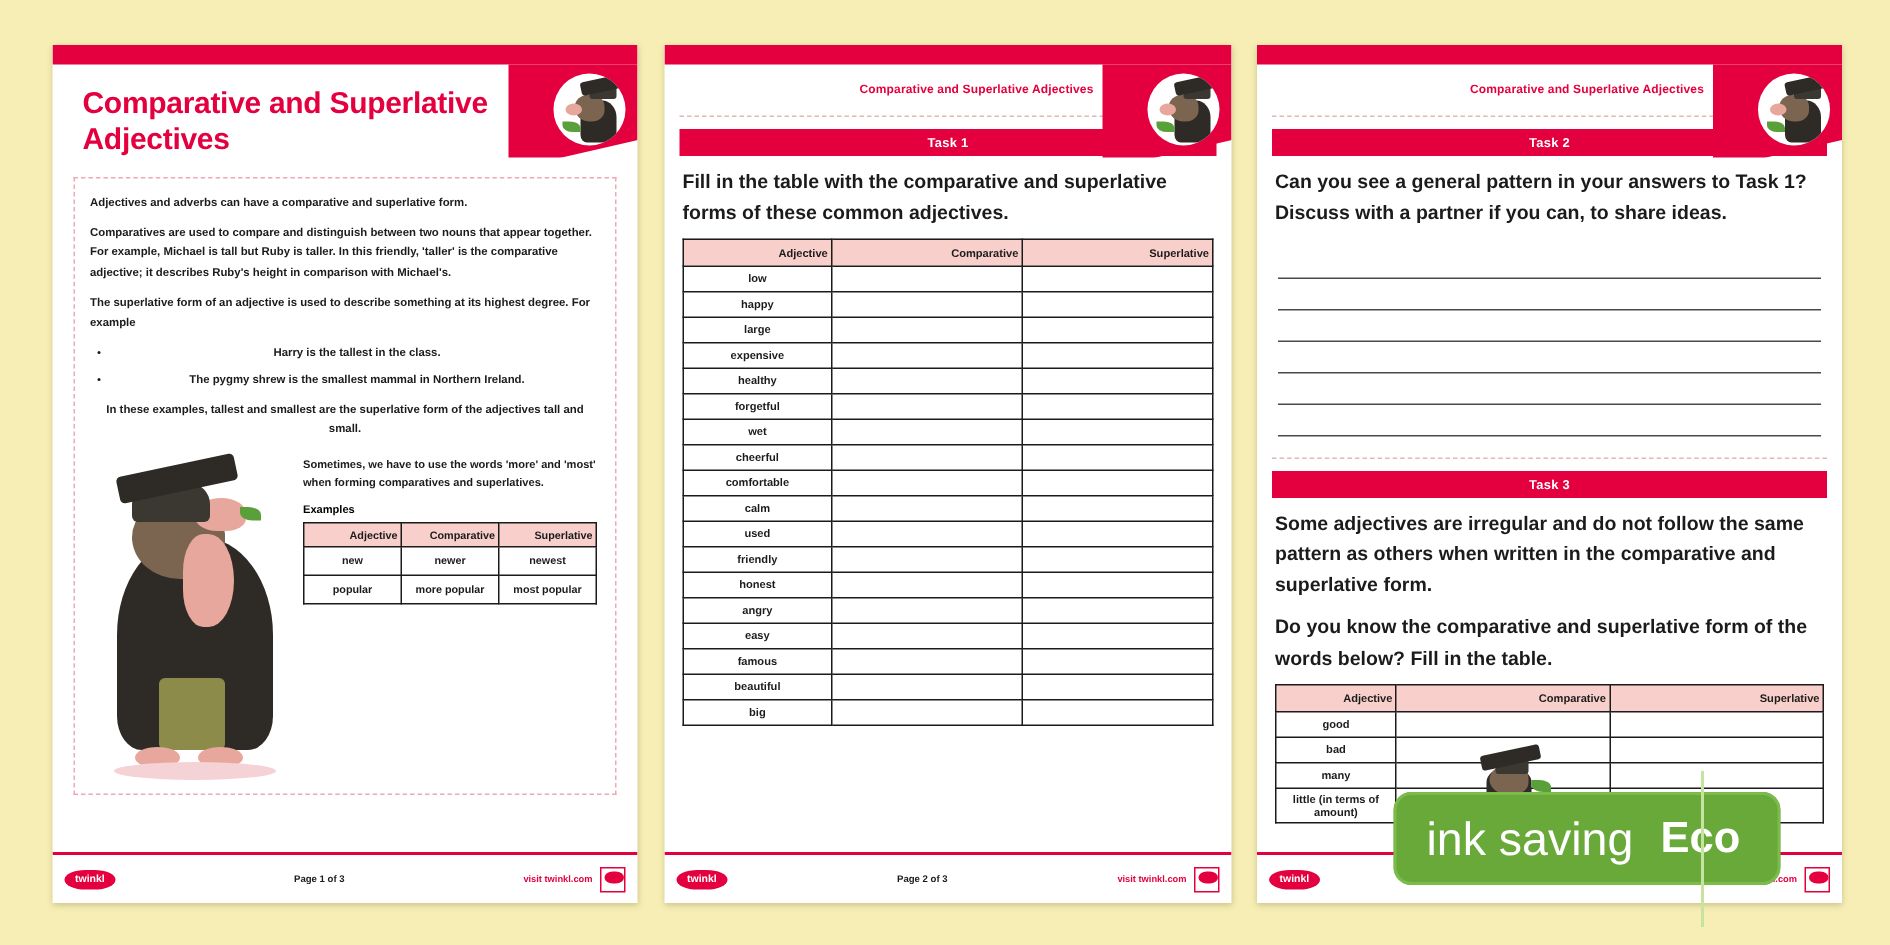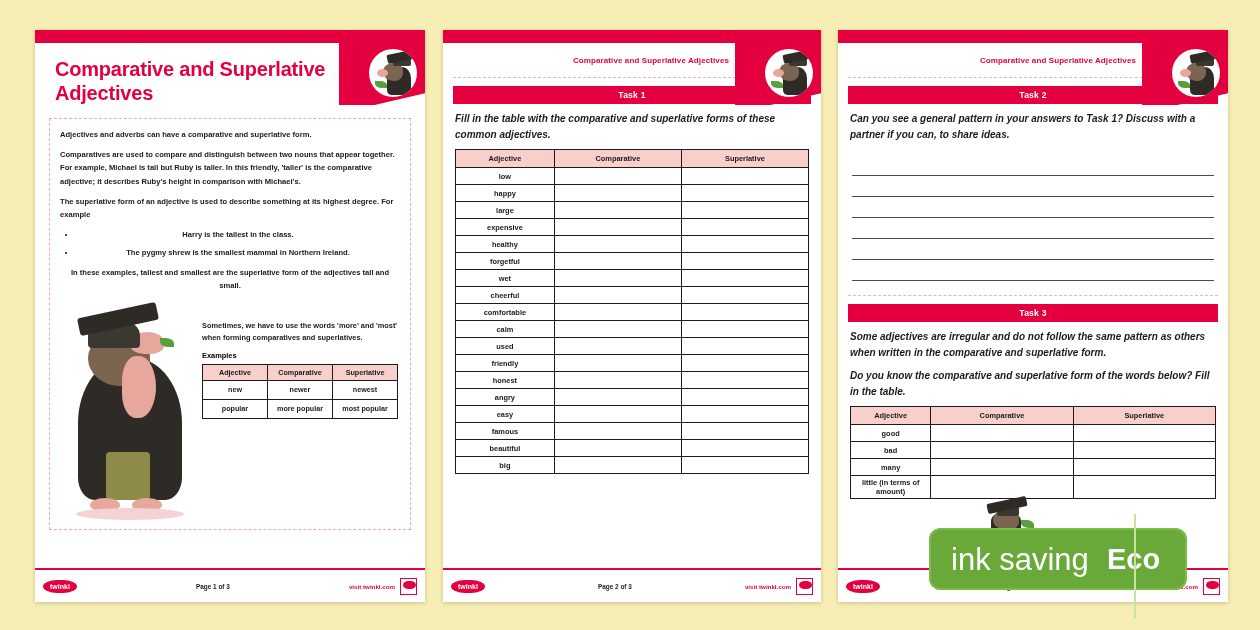--- a/index.html
+++ b/index.html
@@ -82,30 +82,30 @@
   .p1-box ul { margin: 0 0 7px 16px; }
   .p1-box li {
     font-size: 7.6px; font-weight: bold; color: #1b1b1b;
     line-height: 1.75; margin-bottom: 4px; text-align: center;
   }
   .p1-closing { text-align: center; }
   .p1-lower { position: relative; height: 228px; margin-top: 2px; }
   .p1-moleart { position: absolute; left: 6px; top: 2px; width: 130px; height: 224px; }
   .p1-right { position: absolute; left: 142px; top: 4px; width: 196px; }
   .p1-right p {
-    font-size: 7.4px; font-weight: bold; line-height: 1.7; margin-bottom: 6px; margin-top: 16px;
+    font-size: 7.4px; font-weight: bold; line-height: 1.7; margin-bottom: 6px;
   }
   .p1-examples-label { font-size: 7.4px; font-weight: bold; margin-bottom: 4px; }
 
   
   table.wk { width: 100%; border-collapse: collapse; table-layout: fixed; }
   table.wk th {
     background: #f8cfca; border: 1px solid #1b1b1b;
     font-size: 7.4px; font-weight: bold; color: #1b1b1b;
-    padding: 4px 2px; text-align: center;
+    padding: 4px 2px; text-align: right;
   }
   table.wk td {
     border: 1px solid #1b1b1b; height: 17px;
     font-size: 7.4px; font-weight: bold; color: #1b1b1b;
     text-align: center; padding: 2px 2px;
   }
   table.ex th { padding: 3px 2px; font-size: 7.2px; }
   table.ex td { height: 19px; font-size: 7.2px; }
 
   
@@ -118,21 +118,21 @@
   }
   .head-rule { margin: 0 10px; border-top: 1px dashed #e0b8b4; }
 
   .task-banner {
     margin: 8px 10px 0 10px; background: #e4003f;
     color: #ffffff; font-size: 8.6px; font-weight: bold;
     text-align: center; padding: 4px 0; letter-spacing: .2px;
   }
   .instr {
     margin: 7px 12px 6px 12px;
-    font-size: 10px; font-weight: bold; color: #1b1b1b; line-height: 1.6; font-style: italic;
+    font-size: 13px; font-weight: bold; color: #1b1b1b; line-height: 1.6;
   }
   .tbl-wrap { margin: 0 12px; }
 
   
   .lines { margin: 12px 14px 0 14px; }
   .lines .ln { border-bottom: 1px solid #4a4a4a; height: 21px; }
 
   .sect-divider { margin: 14px 10px 0 10px; border-top: 1px dashed #e0b8b4; }
 
   

